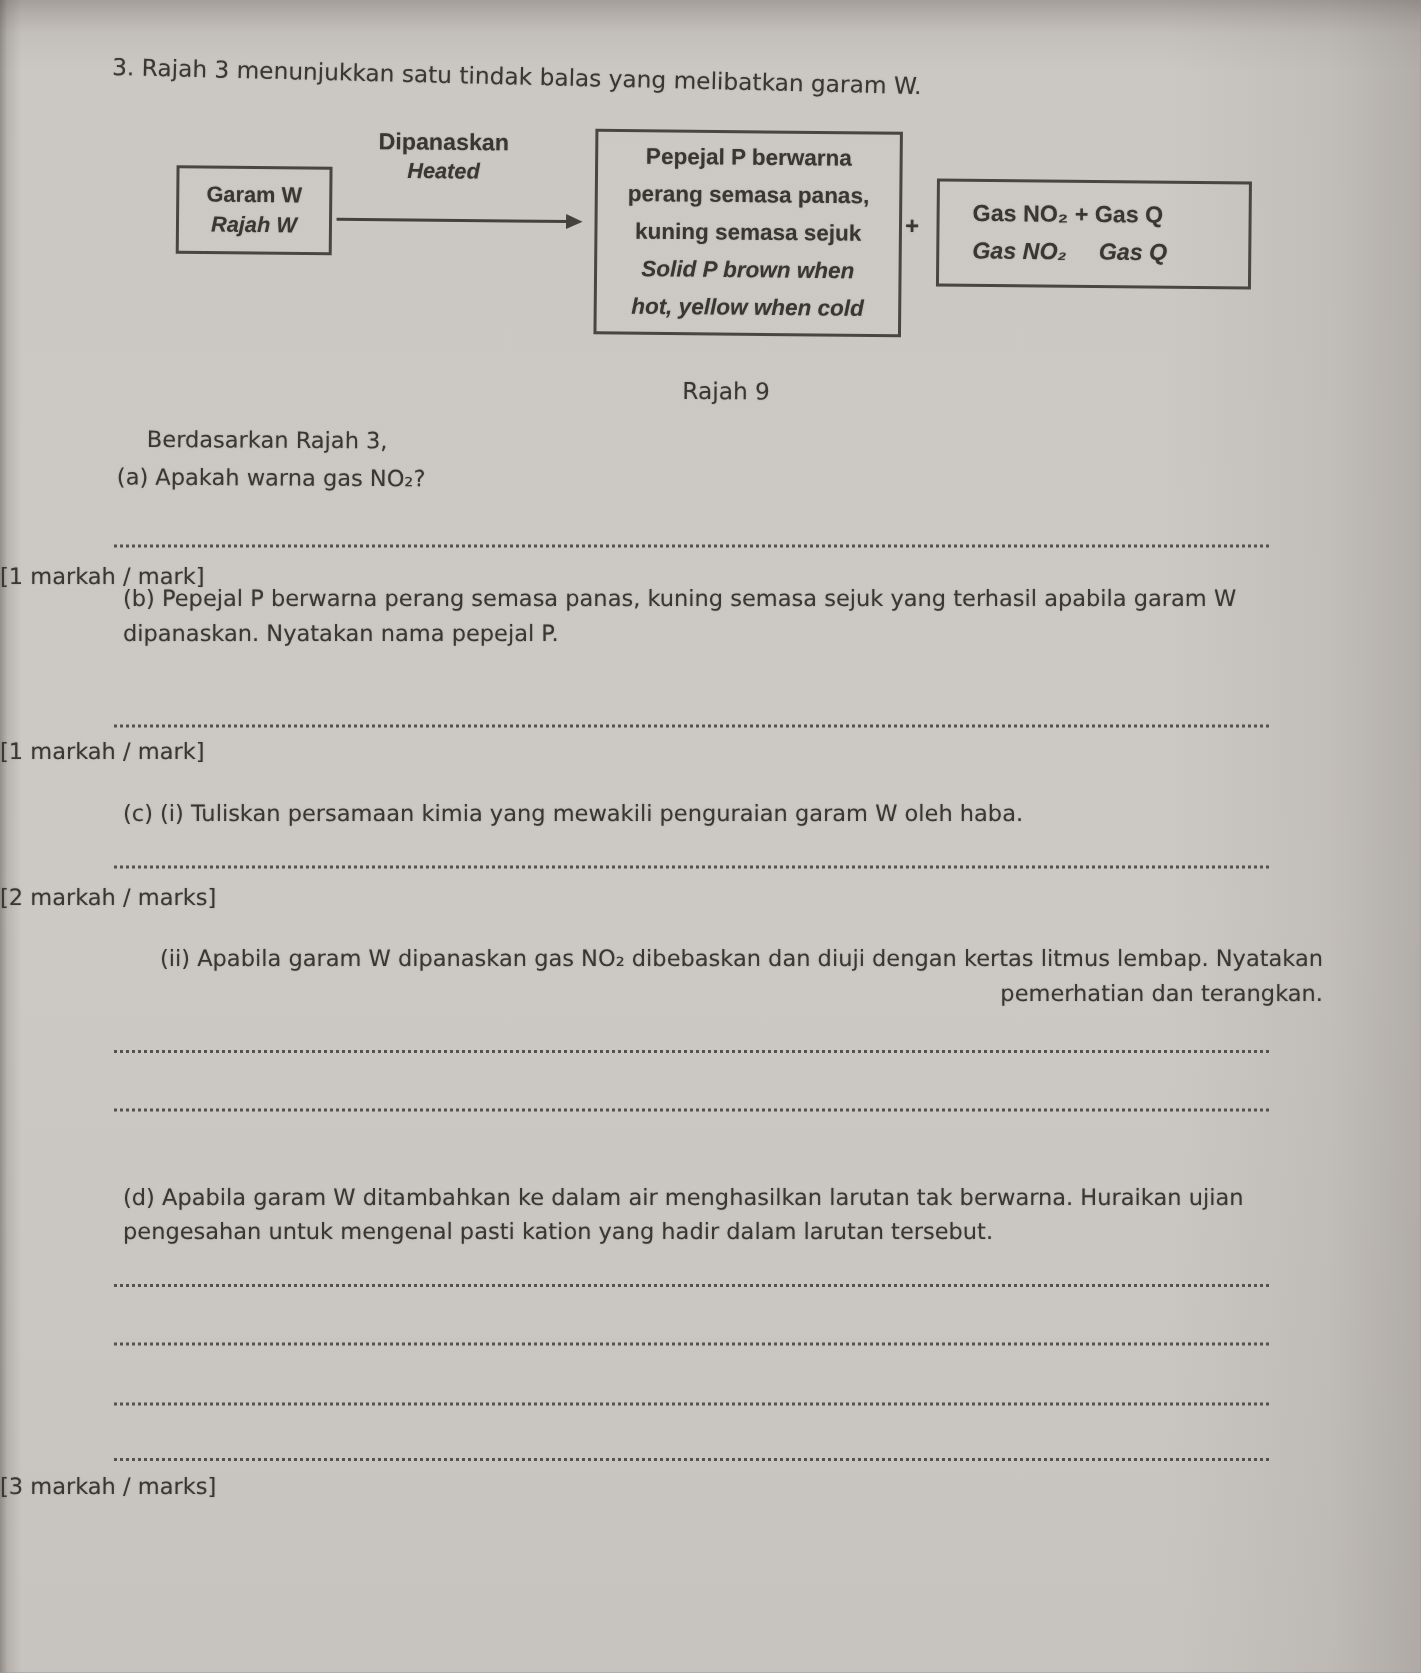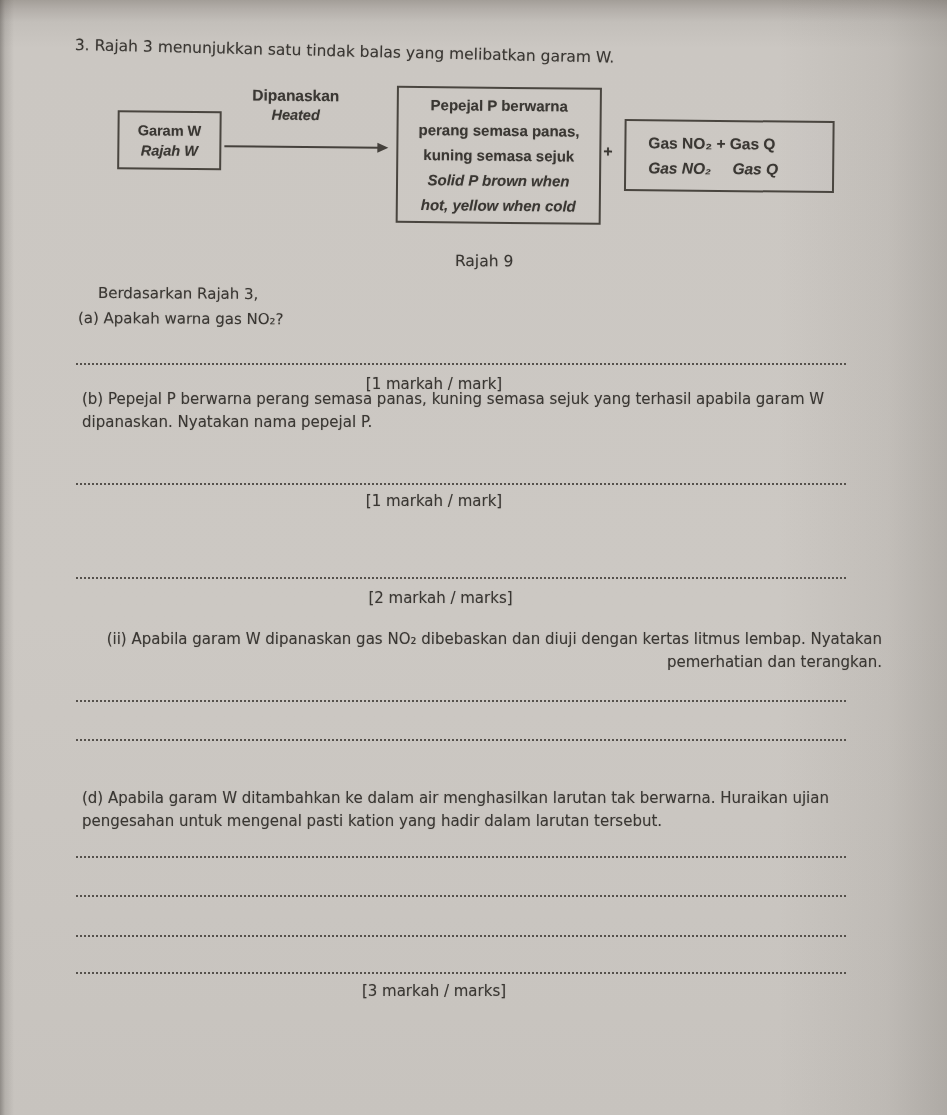--- a/index.html
+++ b/index.html
@@ -50,24 +50,24 @@
   .dot-a{top:363px;}
   .dot-b{top:483px;}
   .dot-ci{top:577px;}
   .dot-cii1{top:700px;}
   .dot-cii2{top:739px;}
   .dot-d1{top:856px;}
   .dot-d2{top:895px;}
   .dot-d3{top:935px;}
   .dot-d4{top:972px;}
 
-  .marks{position:absolute;left:0;right:79px;text-align:center;font-size:15px;}
+  .marks{position:absolute;left:0;right:79px;text-align:left;font-size:15px;}
   .marks-a{top:375px;}
   .marks-b{top:492px;}
-  .marks-ci{top:589px;padding-left:13px;}
+  .marks-ci{top:589px;}
   .marks-cii{top:750px;}
   .marks-d{top:982px;}
 </style>
 </head>
 <body>
 
 <div class="paper">
 
   <div class="abs title tilt-1">3. Rajah 3 menunjukkan satu tindak balas yang melibatkan garam W.</div>
 
@@ -101,20 +101,21 @@
   <div class="abs intro tilt-3">Berdasarkan Rajah 3,</div>
 
   <div class="abs qtext q-a tilt-3">(a) Apakah warna gas NO₂?</div>
   <div class="dotline dot-a"></div>
   <div class="marks marks-a">[1 markah / mark]</div>
 
   <div class="abs qtext q-b">(b) Pepejal P berwarna perang semasa panas, kuning semasa sejuk yang terhasil apabila garam W dipanaskan. Nyatakan nama pepejal P.</div>
   <div class="dotline dot-b"></div>
   <div class="marks marks-b">[1 markah / mark]</div>
 
+  <div class="abs qtext q-ci">(c) (i) Tuliskan persamaan kimia yang mewakili penguraian garam W oleh haba.</div>
   <div class="dotline dot-ci"></div>
   <div class="marks marks-ci">[2 markah / marks]</div>
 
   <div class="abs qtext q-cii">(ii) Apabila garam W dipanaskan gas NO₂ dibebaskan dan diuji dengan kertas litmus lembap. Nyatakan pemerhatian dan terangkan.</div>
   <div class="dotline dot-cii1"></div>
   <div class="dotline dot-cii2"></div>
 
   <div class="abs qtext q-d">(d) Apabila garam W ditambahkan ke dalam air menghasilkan larutan tak berwarna. Huraikan ujian pengesahan untuk mengenal pasti kation yang hadir dalam larutan tersebut.</div>
   <div class="dotline dot-d1"></div>
   <div class="dotline dot-d2"></div>

